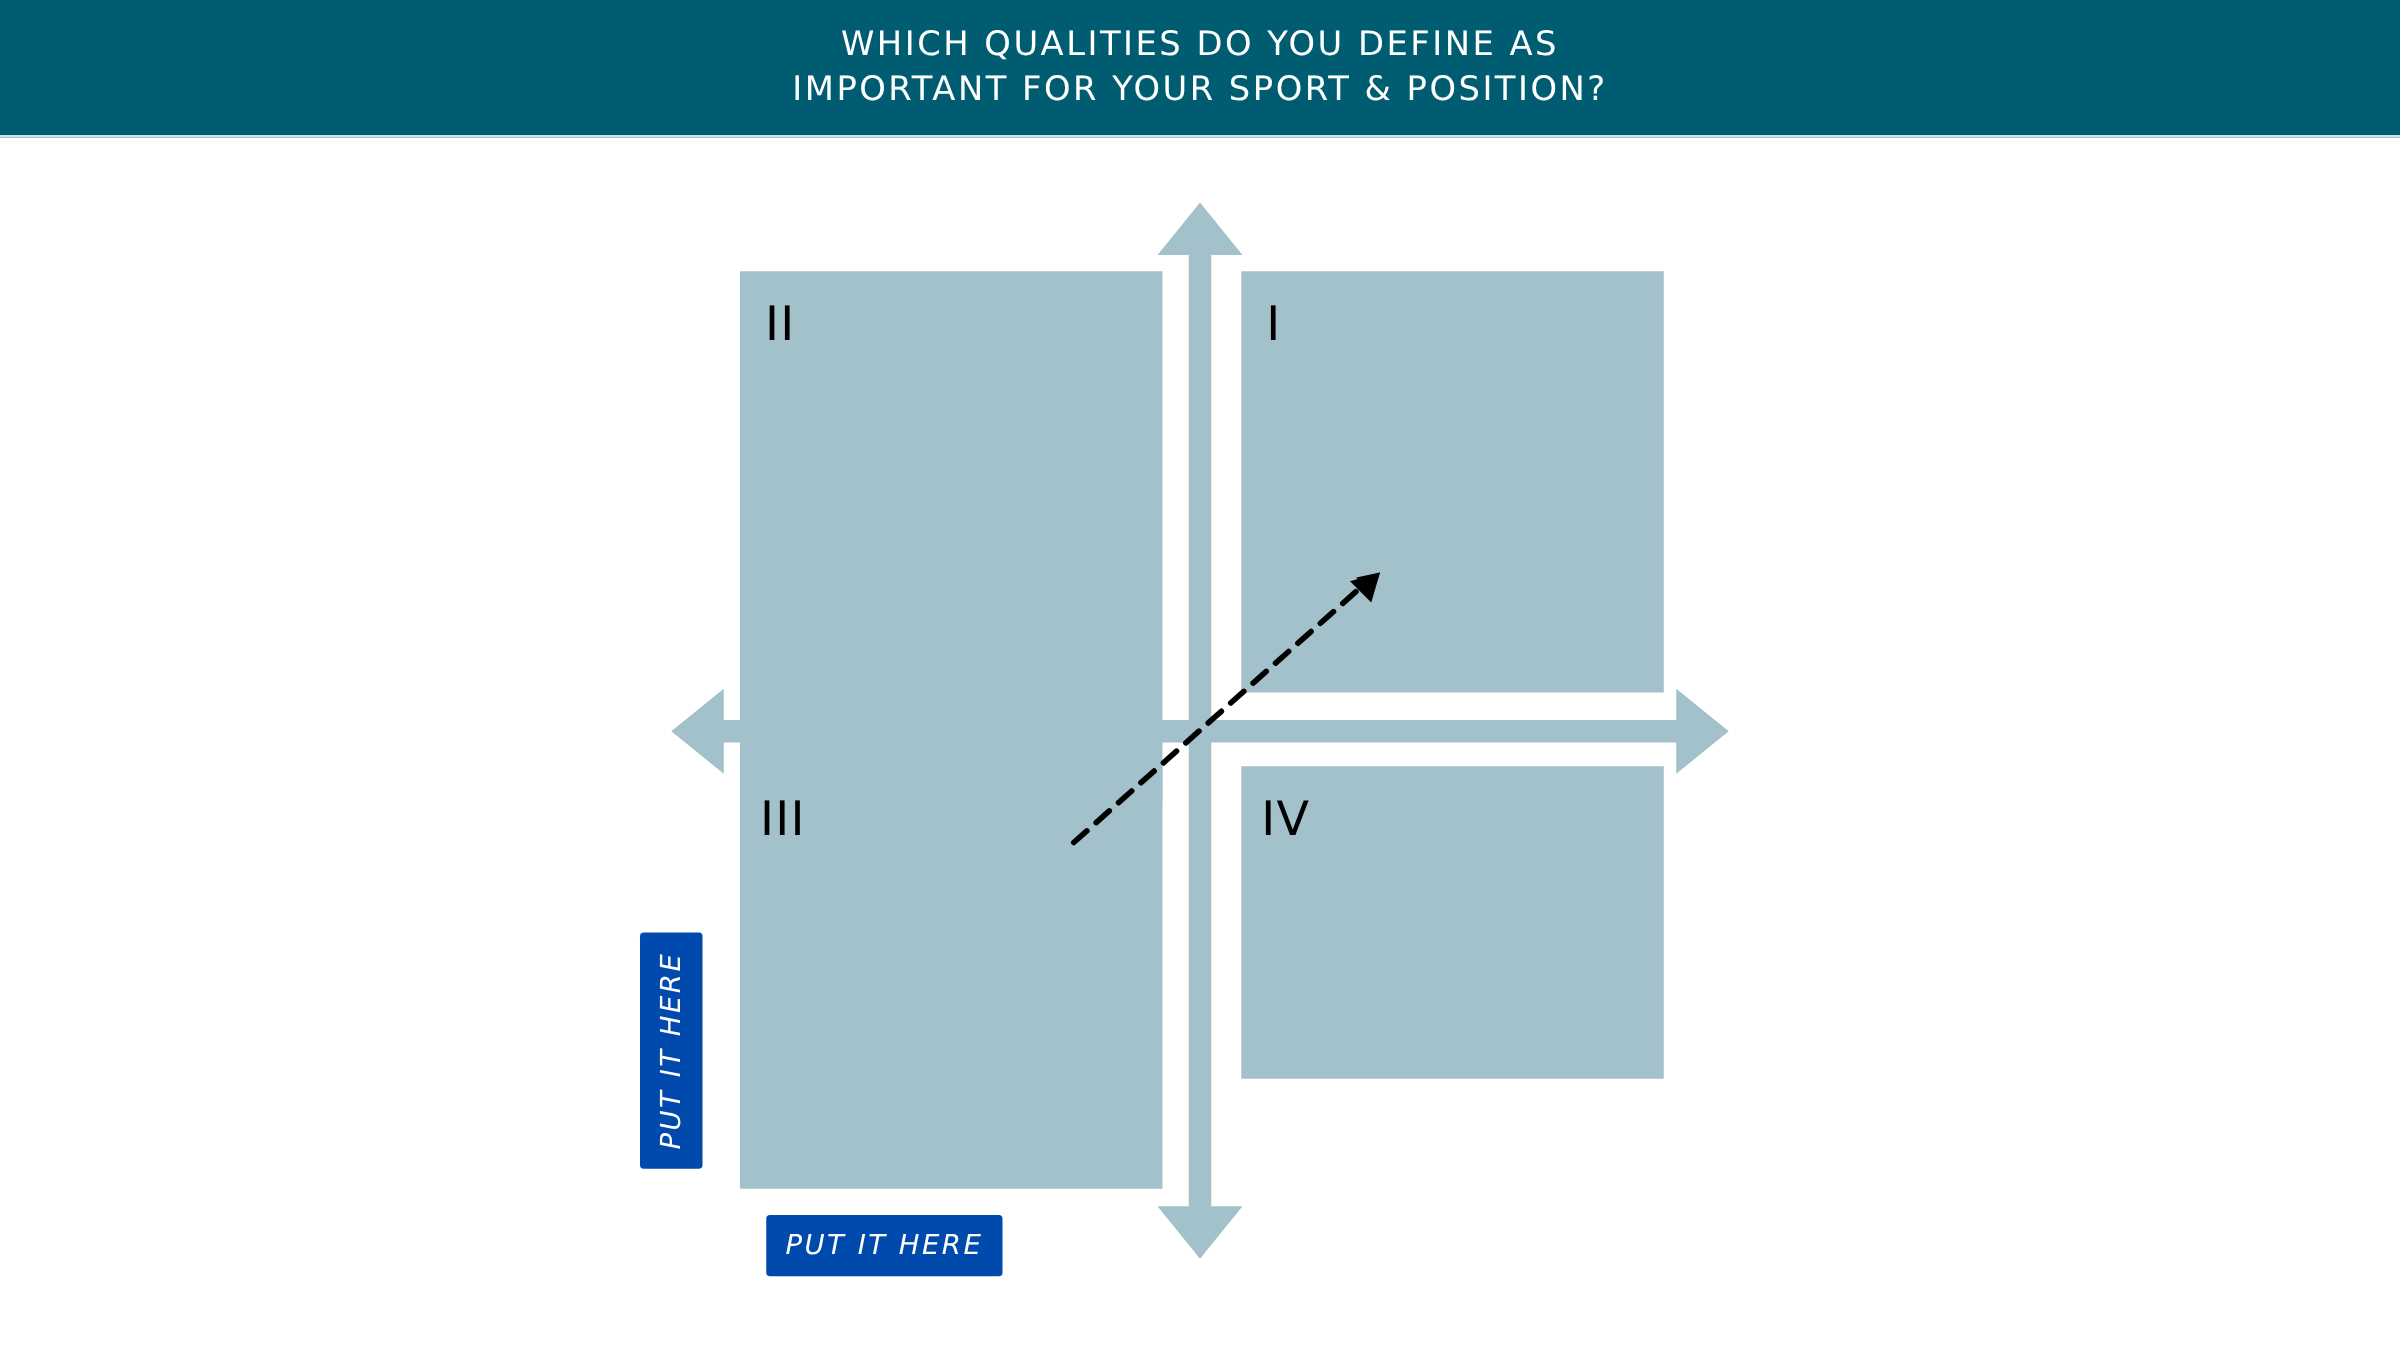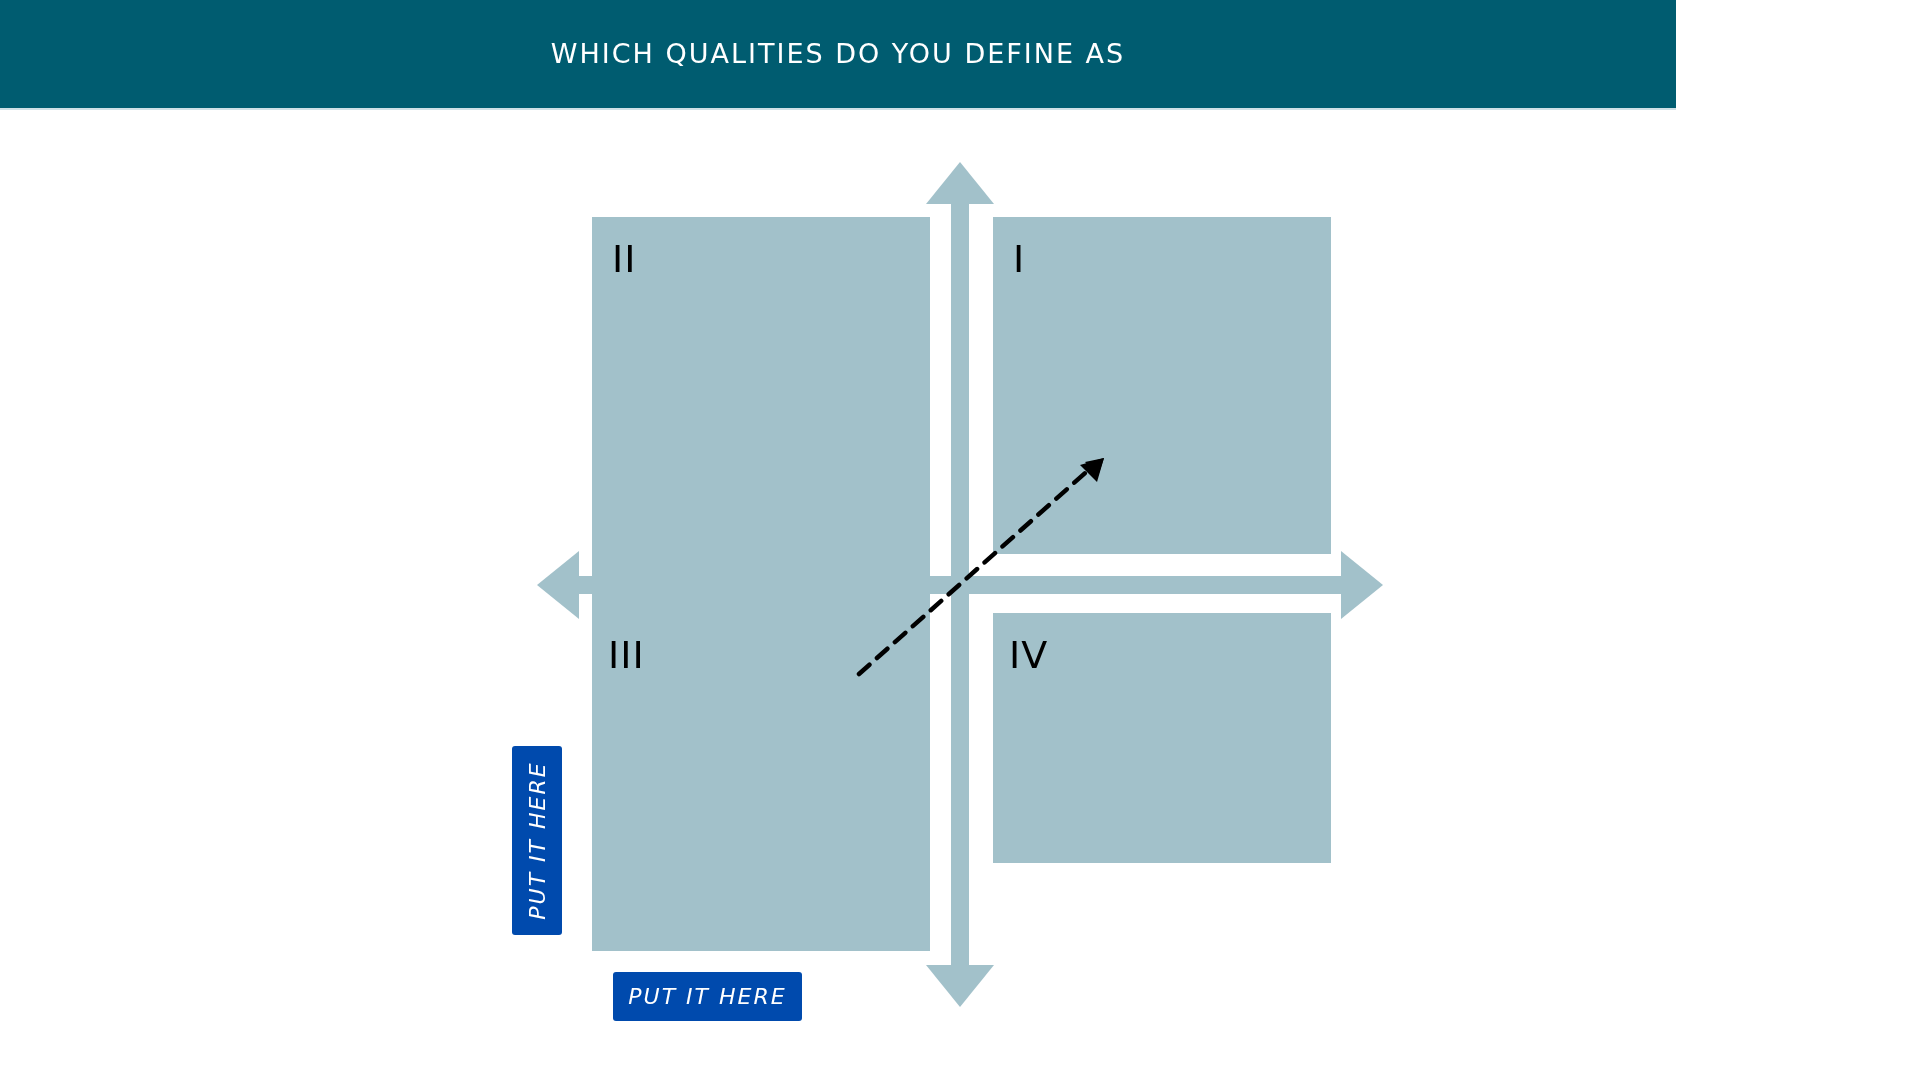--- a/index.html
+++ b/index.html
@@ -1,21 +1,21 @@
 <!DOCTYPE html>
 <html><head>
 <meta charset="utf-8">
 <style>
   html, body { margin: 0; padding: 0; }
   body {
     width: 1920px; height: 1080px; background: #ffffff; position: relative; overflow: hidden;
     font-family: "Liberation Sans", "DejaVu Sans", sans-serif;
   }
   .header {
-    position: absolute; left: 0; top: 0; width: 1676px; height: 108px;
+    position: absolute; left: 0; top: 0; width: 1920px; height: 108px;
     background: #005c70; border-bottom: 2px solid #cfe0e6;
     display: flex; flex-direction: column; align-items: center; justify-content: center;
     color: #ffffff;
   }
   .header .line {
     font-family: "DejaVu Sans", sans-serif; font-size: 27px; letter-spacing: 2px;
     line-height: 36px; font-weight: normal;
   }
   .quad {
     position: absolute; background: #a2c1ca;
@@ -32,20 +32,21 @@
   }
   .btn-h { left: 613px; top: 972px; width: 189px; height: 49px; }
   .btn-v { left: 512px; top: 746px; width: 50px; height: 189px; }
   .btn-v span { transform: rotate(-90deg); white-space: nowrap; display: inline-block; }
 </style>
 </head>
 <body>
 
 <div class="header">
   <div class="line">WHICH QUALITIES DO YOU DEFINE AS</div>
+  <div class="line">IMPORTANT FOR YOUR SPORT &amp; POSITION?</div>
 </div>
 
 <div class="quad" style="left:592px;top:217px;width:338px;height:424px;">
   <span class="num">II</span>
 </div>
 <div class="quad" style="left:993px;top:217px;width:338px;height:337px;">
   <span class="num">I</span>
 </div>
 <div class="quad" style="left:592px;top:613px;width:338px;height:338px;text-align:right;">
   <span class="num" style="left:16px;">III</span>

